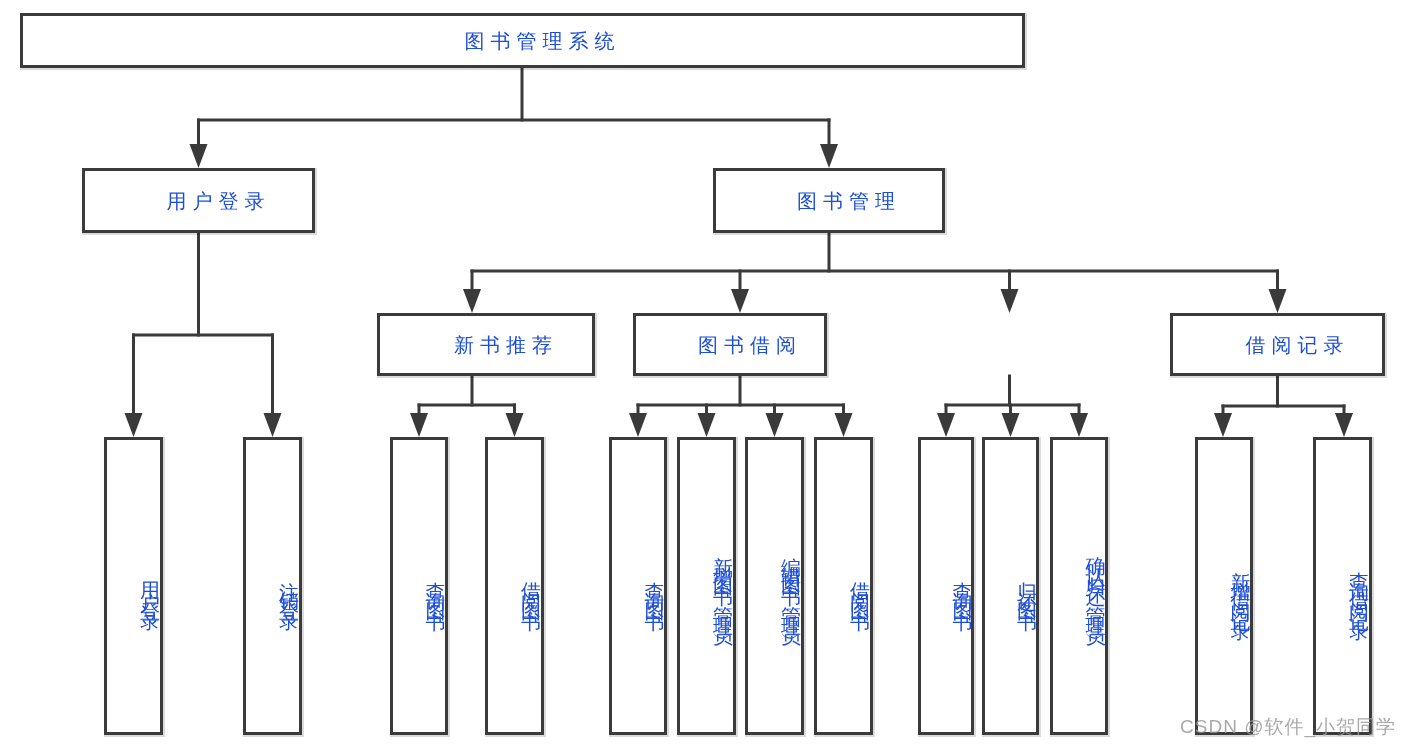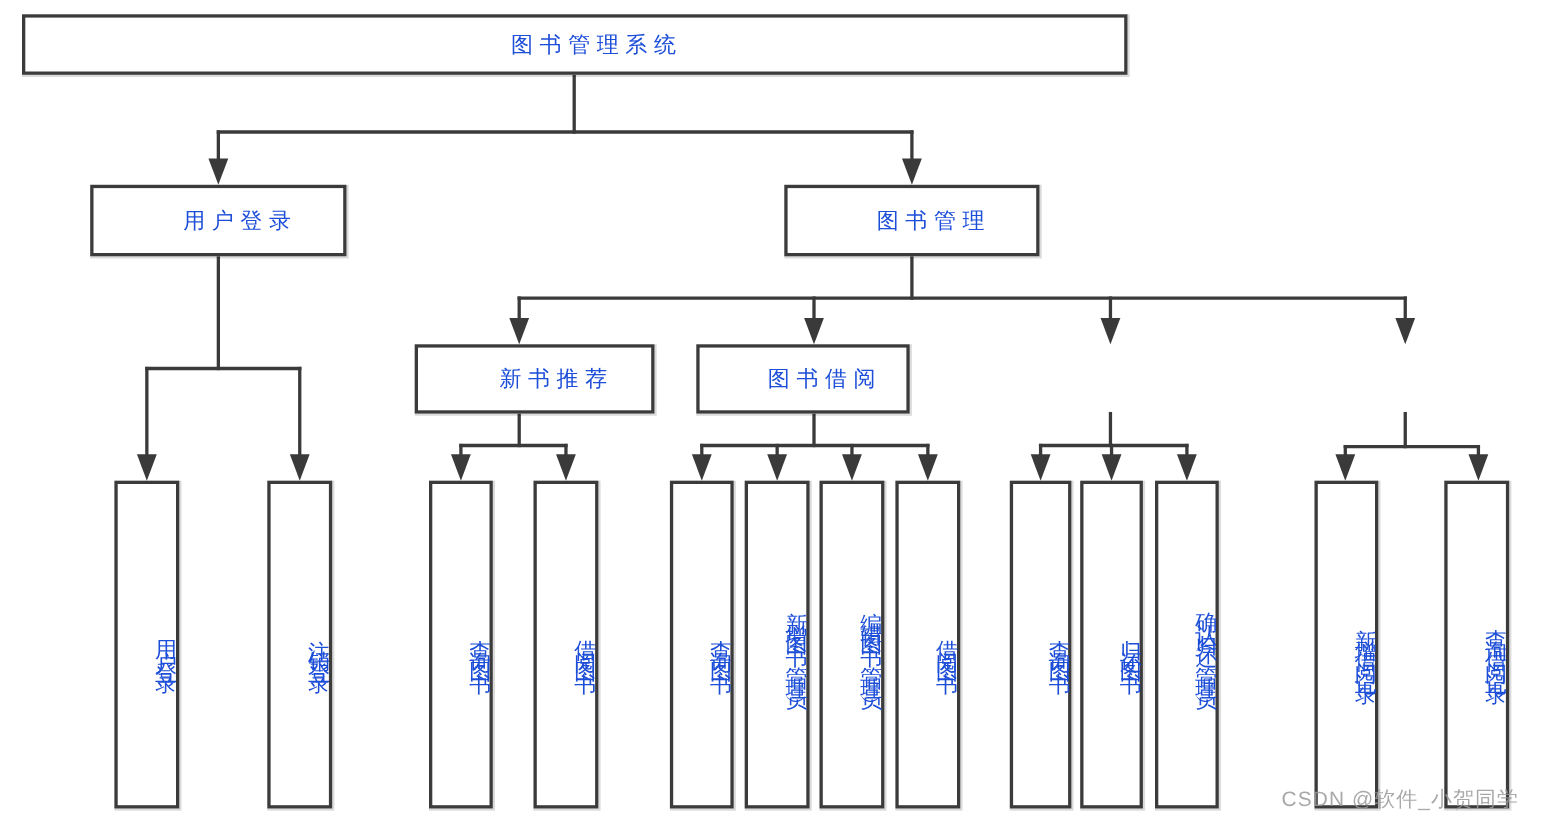--- a/index.html
+++ b/index.html
@@ -38,21 +38,21 @@
   }
   .v-node {
     writing-mode: vertical-rl;
     text-orientation: mixed;
     font-size: 20px;
     letter-spacing: 10px;
     white-space: nowrap;
   }
   .watermark {
     position: absolute;
-    right: 24px;
+    right: 9px;
     bottom: 7px;
     font-size: 19px;
     letter-spacing: 1px;
     color: rgba(154,154,154,0.85);
     z-index: 5;
     white-space: nowrap;
     margin-top: 32px;
   }
 </style>
 </head>
@@ -126,20 +126,21 @@
     </g>
   </svg>
 
   <div class="node h-node" style="left:20px; top:13px; width:1005px; height:55px;">图书管理系统</div>
 
   <div class="node h-node" style="left:82px; top:168px; width:233px; height:65px;">用户登录</div>
   <div class="node h-node" style="left:713px; top:168px; width:232px; height:65px;">图书管理</div>
 
   <div class="node h-node" style="left:357px; top:313px; width:218px; height:63px;margin-left:20px;">新书推荐</div>
   <div class="node h-node" style="left:633px; top:313px; width:194px; height:63px;">图书借阅</div>
+  <div class="node h-node" style="left:1170px; top:313px; width:215px; height:63px;">借阅记录</div>
 
   <div class="node v-node" style="left:104px; top:437px; width:59px; height:298px;">用户登录</div>
   <div class="node v-node" style="left:243px; top:437px; width:59px; height:298px;">注销登录</div>
 
   <div class="node v-node" style="left:390px; top:437px; width:58px; height:298px;">查询图书</div>
   <div class="node v-node" style="left:485px; top:437px; width:59px; height:298px;">借阅图书</div>
 
   <div class="node v-node" style="left:609px; top:437px; width:58px; height:298px;">查询图书</div>
   <div class="node v-node" style="left:677px; top:437px; width:59px; height:298px;">新增图书（管理员）</div>
   <div class="node v-node" style="left:745px; top:437px; width:59px; height:298px;">编辑图书（管理员）</div>

